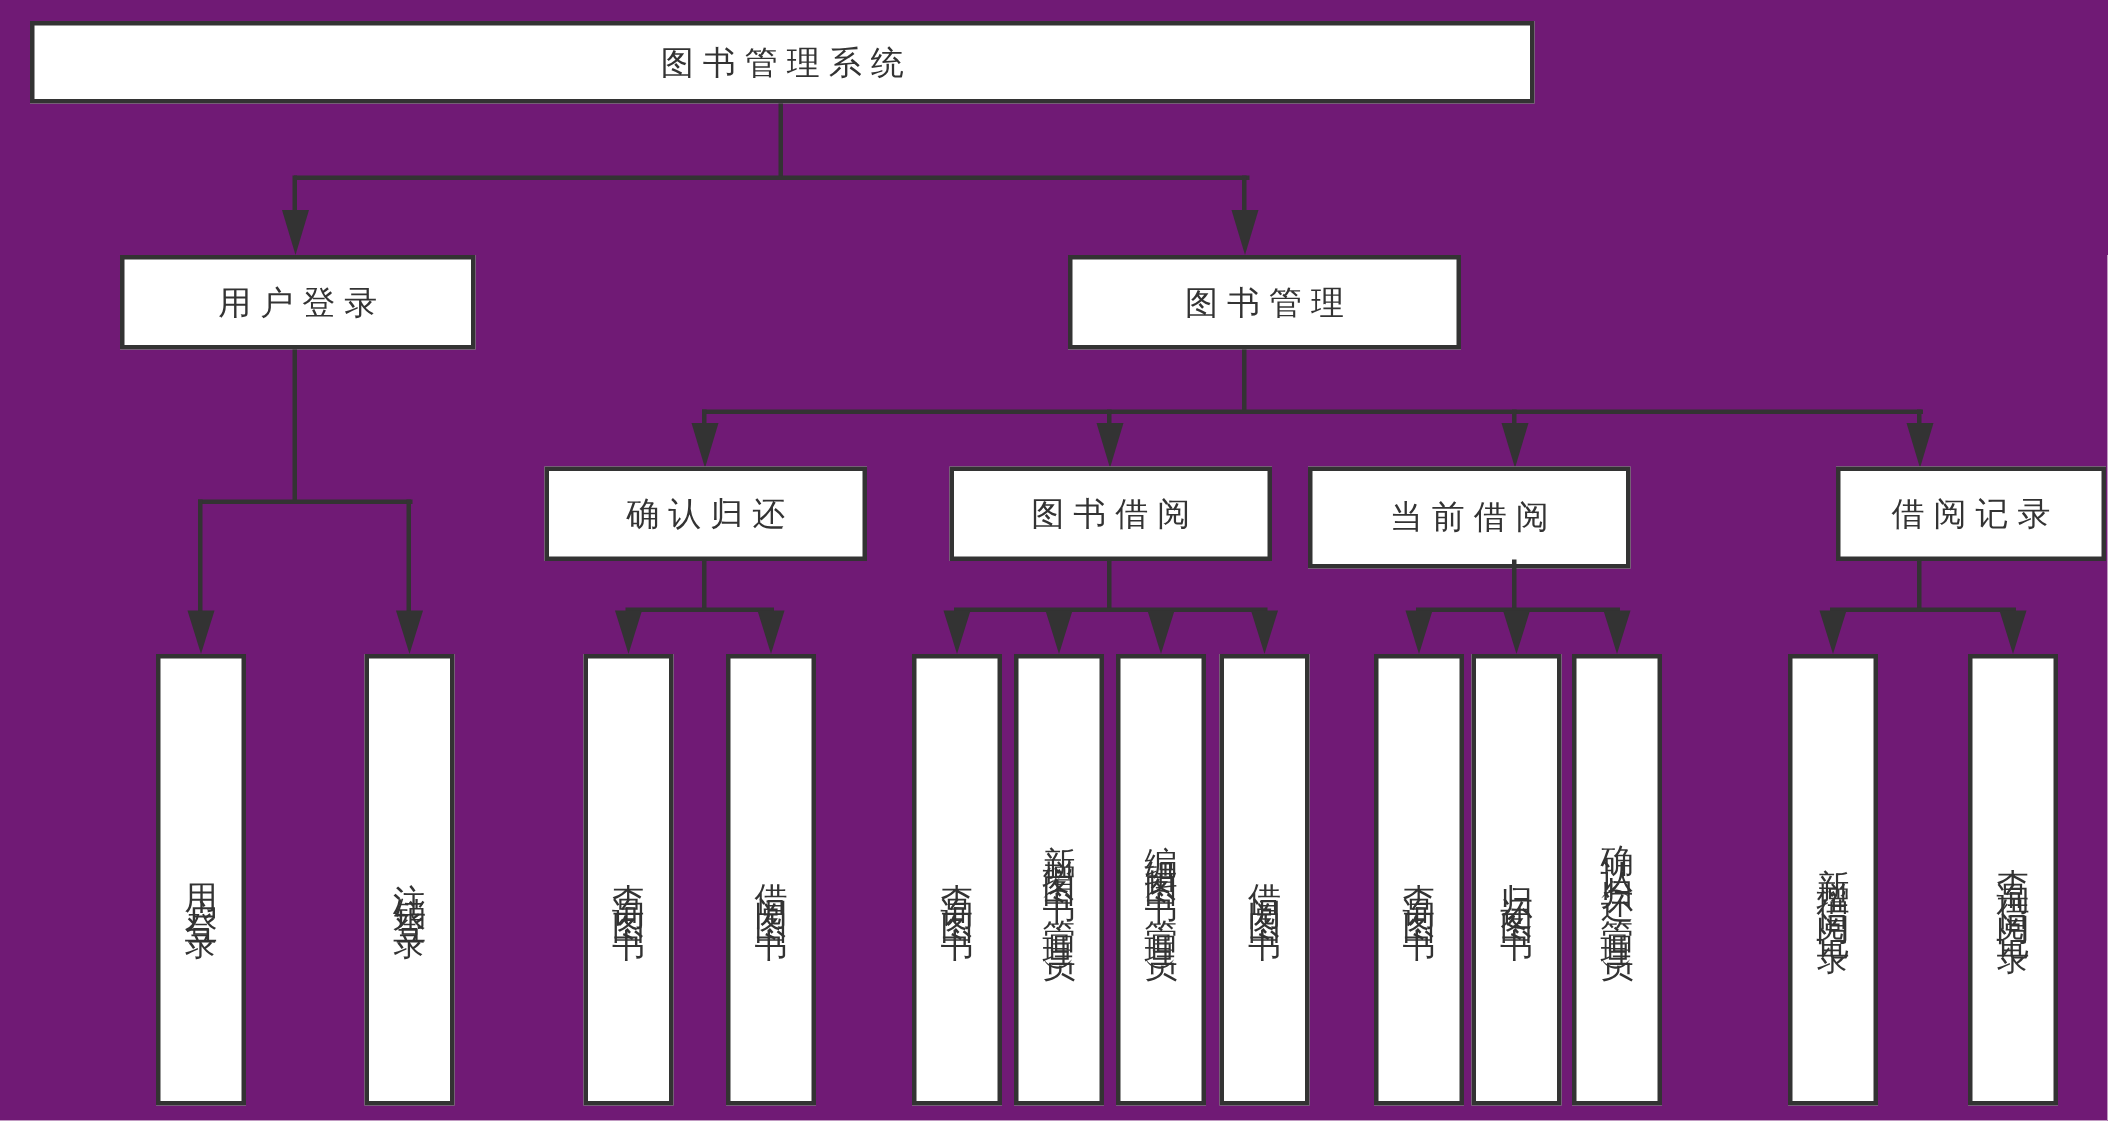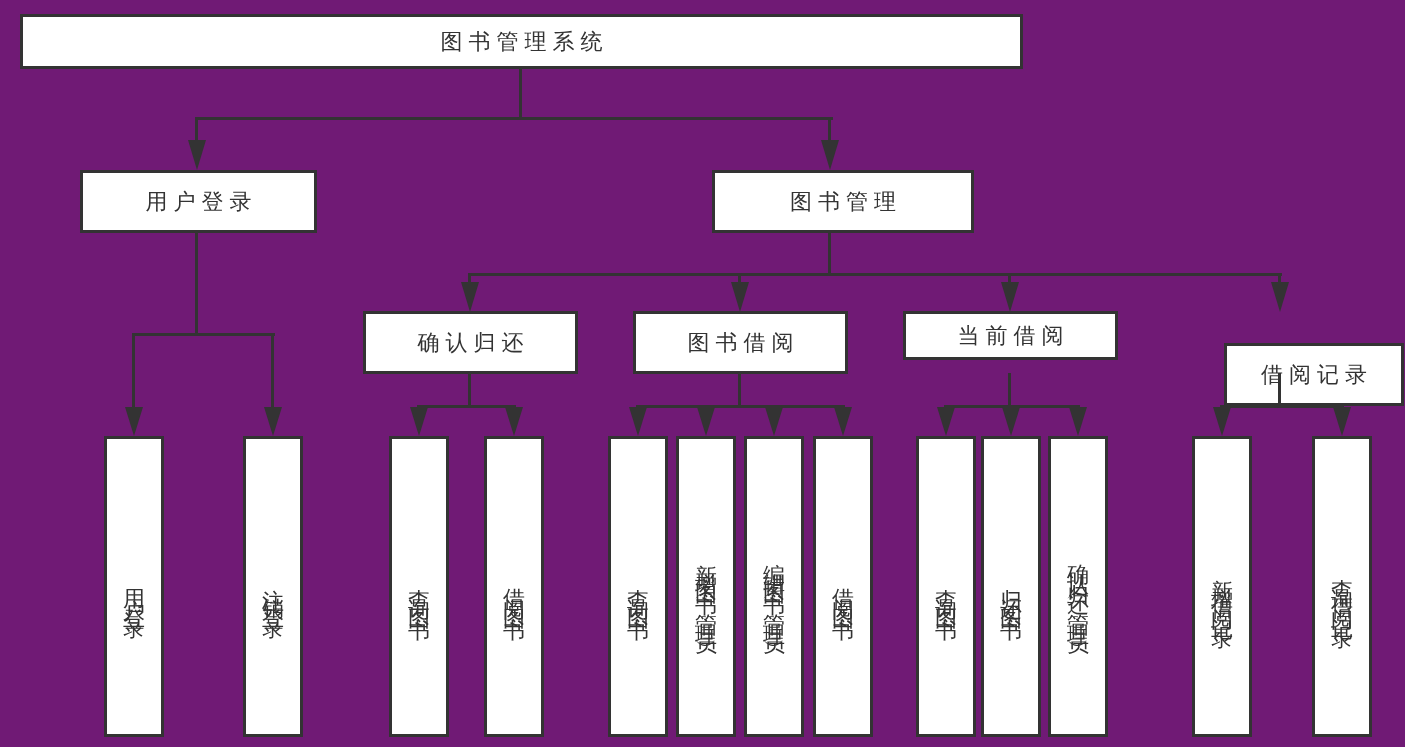--- a/index.html
+++ b/index.html
@@ -92,24 +92,24 @@
   <div class="arrow arrow-30" style="left:731px; top:282px;"></div>
   <div class="arrow arrow-30" style="left:1001px; top:282px;"></div>
   <div class="arrow arrow-30" style="left:1271px; top:282px;"></div>
 
   <div class="box" style="left:363px; top:311px; width:215px; height:63px;">
     <span>确认归还</span>
   </div>
   <div class="box" style="left:633px; top:311px; width:215px; height:63px;">
     <span>图书借阅</span>
   </div>
-  <div class="box" style="left:903px; top:311px; width:215px; height:49px;">
+  <div class="box" style="left:872px; top:311px; width:215px; height:68px;">
     <span>当前借阅</span>
   </div>
-  <div class="box" style="left:1224px; top:311px; width:180px; height:63px;margin-top:32px;">
+  <div class="box" style="left:1224px; top:311px; width:180px; height:63px;">
     <span>借阅记录</span>
   </div>
 
   <div class="vline" style="left:468px; top:373px; height:34px;"></div>
   <div class="vline" style="left:738px; top:373px; height:34px;"></div>
   <div class="vline" style="left:1008px; top:373px; height:34px;"></div>
   <div class="vline" style="left:1278px; top:373px; height:34px;"></div>
 
   <div class="hline" style="left:417px; top:405px; width:99px;"></div>
   <div class="hline" style="left:636px; top:405px; width:209px;"></div>

